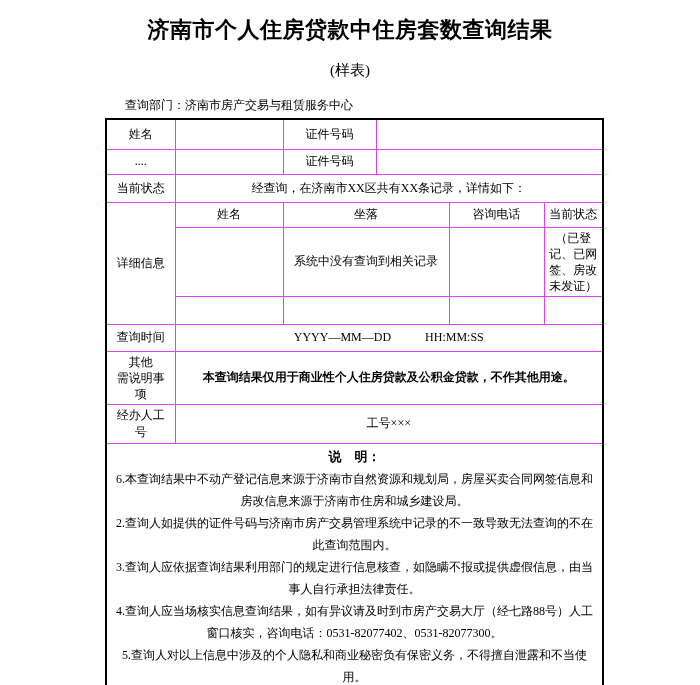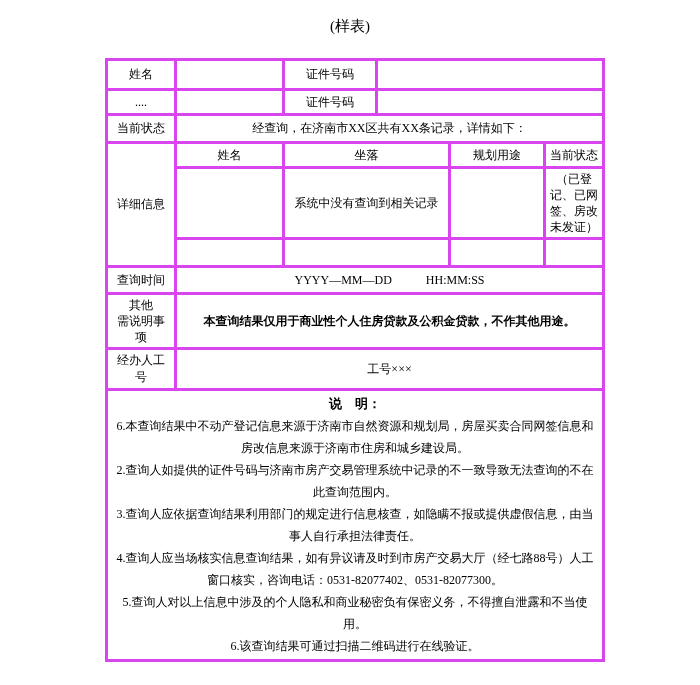--- a/index.html
+++ b/index.html
@@ -44,21 +44,21 @@
   .meta-left { padding-left: 20px; }
   .meta-right { font-weight: bold; }
   table.form {
     border-collapse: collapse;
     table-layout: fixed;
     width: 497px;
     margin: 5px 0 0 105px;
     border: 2px solid #000000;
   }
   table.form td {
-    border: 3px solid #d946ef;
+    border: 1px solid #d946ef;
     font-size: 12px;
     padding: 2px 4px;
     text-align: center;
     vertical-align: middle;
     overflow: hidden;
     word-break: break-all;
   }
   td.left {
     text-align: left;
     padding-left: 9px;
@@ -87,23 +87,27 @@
     line-height: 22px;
     word-break: break-all;
   }
   .tall-label div { line-height: 16px; }
 </style>
 </head>
 <body>
 
 <div class="doc">
 
+  <h1 class="title">济南市个人住房贷款中住房套数查询结果</h1>
   <div class="subtitle">(样表)</div>
 
   <div class="meta">
+    <div class="meta-left">
+      <span>查询部门：</span><span>济南市房产交易与租赁服务中心</span>
+    </div>
   </div>
 
   <table class="form">
     <colgroup>
       <col style="width:69px">
       <col style="width:108px">
       <col style="width:93px">
       <col style="width:73px">
       <col style="width:95px">
       <col style="width:59px">
@@ -126,21 +130,21 @@
 
     <tr style="height:28px">
       <td>当前状态</td>
       <td colspan="5" class="left">经查询，在济南市XX区共有XX条记录，详情如下：</td>
     </tr>
 
     <tr style="height:25px">
       <td rowspan="3" class="thick-top">详细信息</td>
       <td class="thick-top">姓名</td>
       <td colspan="2" class="thick-top">坐落</td>
-      <td class="thick-top">规划用途</td>
+      <td class="thick-top">咨询电话</td>
       <td class="thick-top">当前状态</td>
     </tr>
 
     <tr style="height:66px">
       <td></td>
       <td colspan="2">系统中没有查询到相关记录</td>
       <td></td>
       <td class="status-cell">（已登记、已网签、房改未发证）</td>
     </tr>
 

